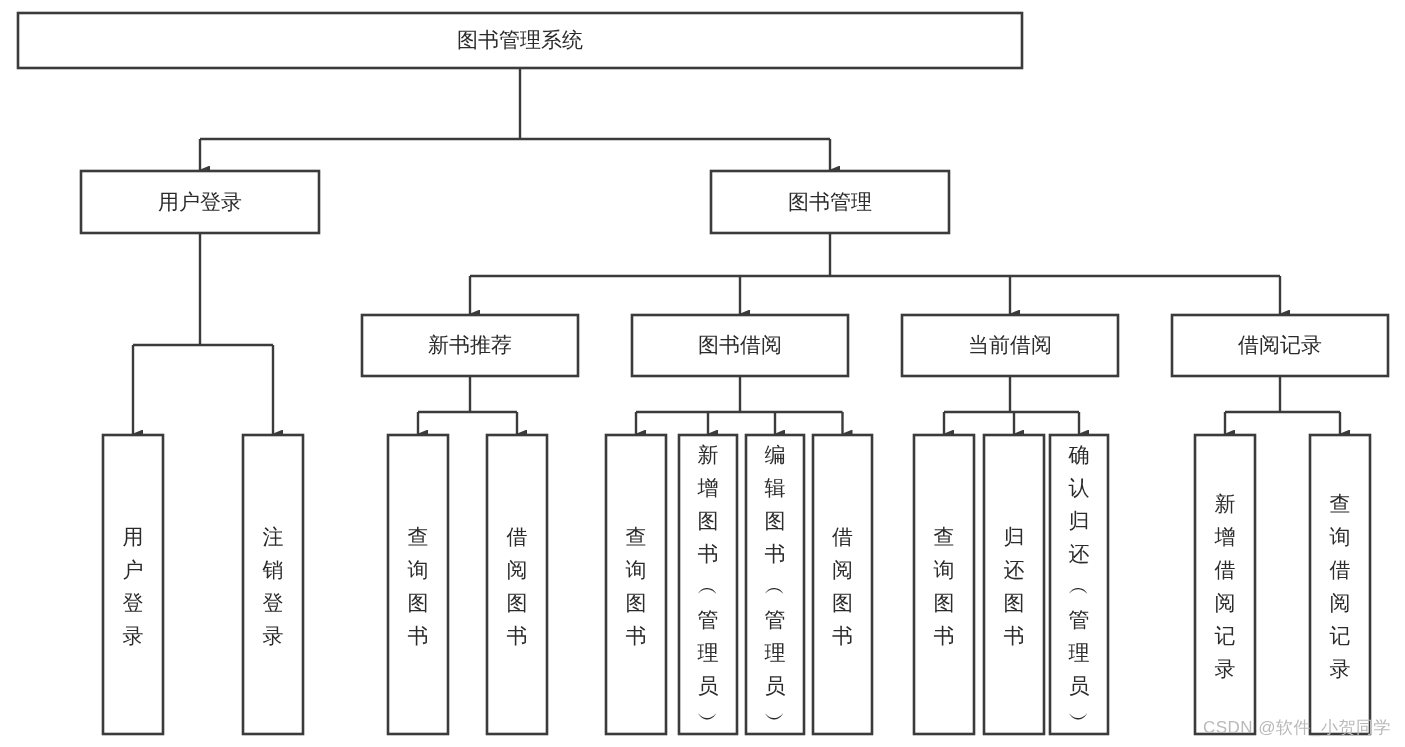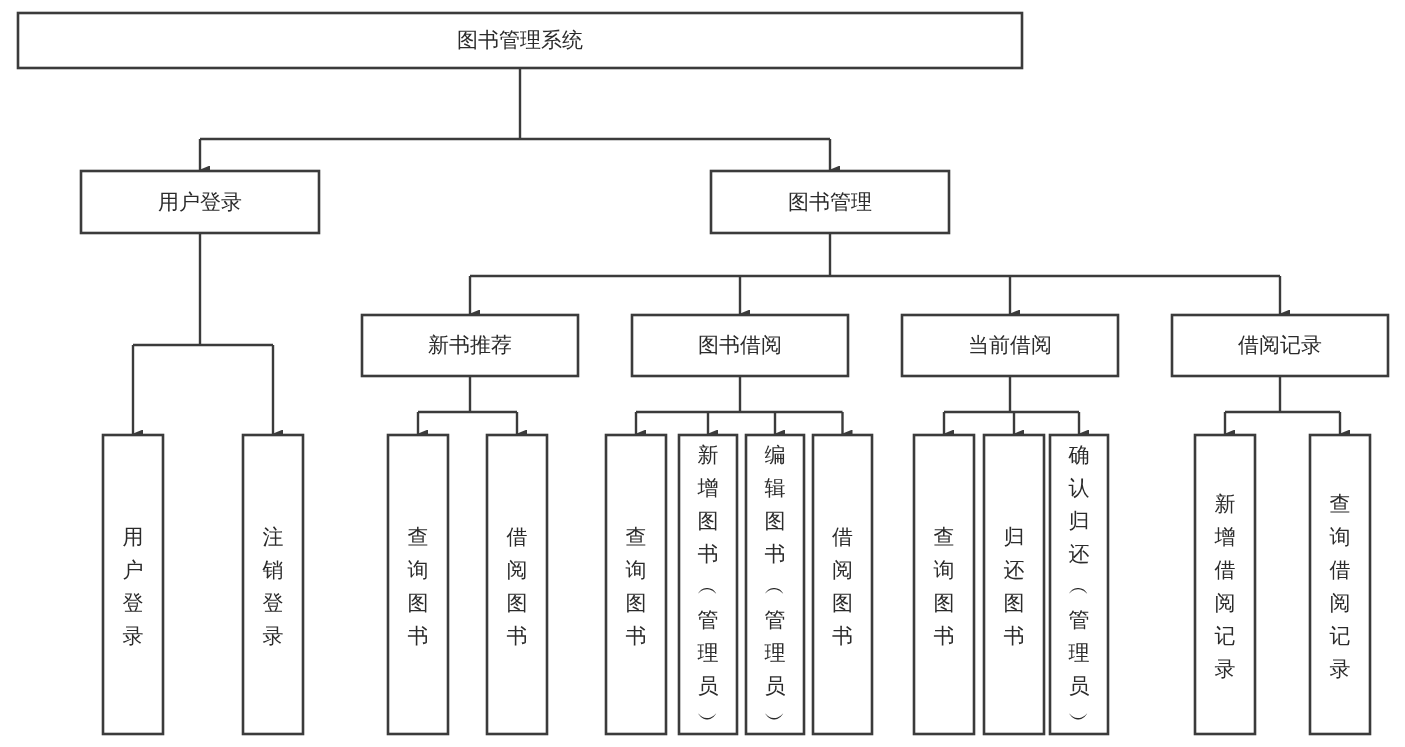--- a/index.html
+++ b/index.html
@@ -147,13 +147,14 @@
         <text x="775" y="461.74" class="node-label-vertical"><tspan x="775" dy="0">编</tspan><tspan x="775" dy="33">辑</tspan><tspan x="775" dy="33">图</tspan><tspan x="775" dy="33">书</tspan><tspan x="775" dy="33">︵</tspan><tspan x="775" dy="33">管</tspan><tspan x="775" dy="33">理</tspan><tspan x="775" dy="33">员</tspan><tspan x="775" dy="33">︶</tspan></text>
         <text x="842.5" y="544.24" class="node-label-vertical"><tspan x="842.5" dy="0">借</tspan><tspan x="842.5" dy="33">阅</tspan><tspan x="842.5" dy="33">图</tspan><tspan x="842.5" dy="33">书</tspan></text>
         <text x="944" y="544.24" class="node-label-vertical"><tspan x="944" dy="0">查</tspan><tspan x="944" dy="33">询</tspan><tspan x="944" dy="33">图</tspan><tspan x="944" dy="33">书</tspan></text>
         <text x="1014" y="544.24" class="node-label-vertical"><tspan x="1014" dy="0">归</tspan><tspan x="1014" dy="33">还</tspan><tspan x="1014" dy="33">图</tspan><tspan x="1014" dy="33">书</tspan></text>
         <text x="1079" y="461.74" class="node-label-vertical"><tspan x="1079" dy="0">确</tspan><tspan x="1079" dy="33">认</tspan><tspan x="1079" dy="33">归</tspan><tspan x="1079" dy="33">还</tspan><tspan x="1079" dy="33">︵</tspan><tspan x="1079" dy="33">管</tspan><tspan x="1079" dy="33">理</tspan><tspan x="1079" dy="33">员</tspan><tspan x="1079" dy="33">︶</tspan></text>
         <text x="1225" y="511.24" class="node-label-vertical"><tspan x="1225" dy="0">新</tspan><tspan x="1225" dy="33">增</tspan><tspan x="1225" dy="33">借</tspan><tspan x="1225" dy="33">阅</tspan><tspan x="1225" dy="33">记</tspan><tspan x="1225" dy="33">录</tspan></text>
         <text x="1340" y="511.24" class="node-label-vertical"><tspan x="1340" dy="0">查</tspan><tspan x="1340" dy="33">询</tspan><tspan x="1340" dy="33">借</tspan><tspan x="1340" dy="33">阅</tspan><tspan x="1340" dy="33">记</tspan><tspan x="1340" dy="33">录</tspan></text>
       </g>
   </svg>
 
+  <div class="watermark-text">CSDN @软件_小贺同学</div>
 </div>
 
 </body></html>

